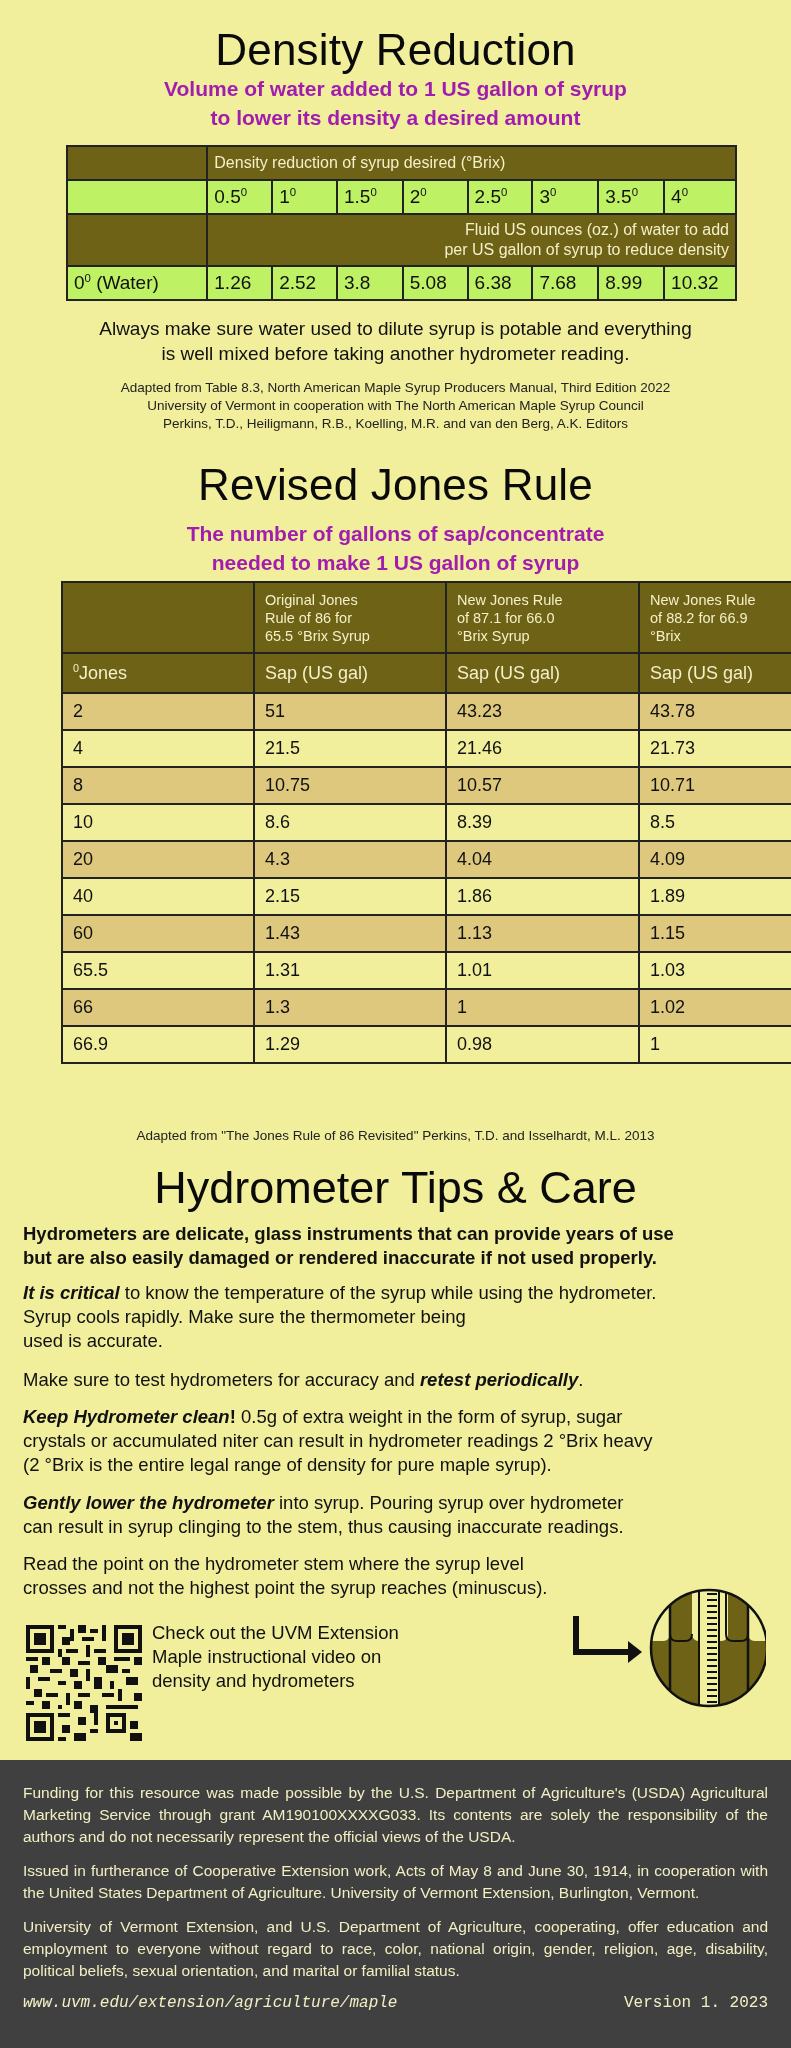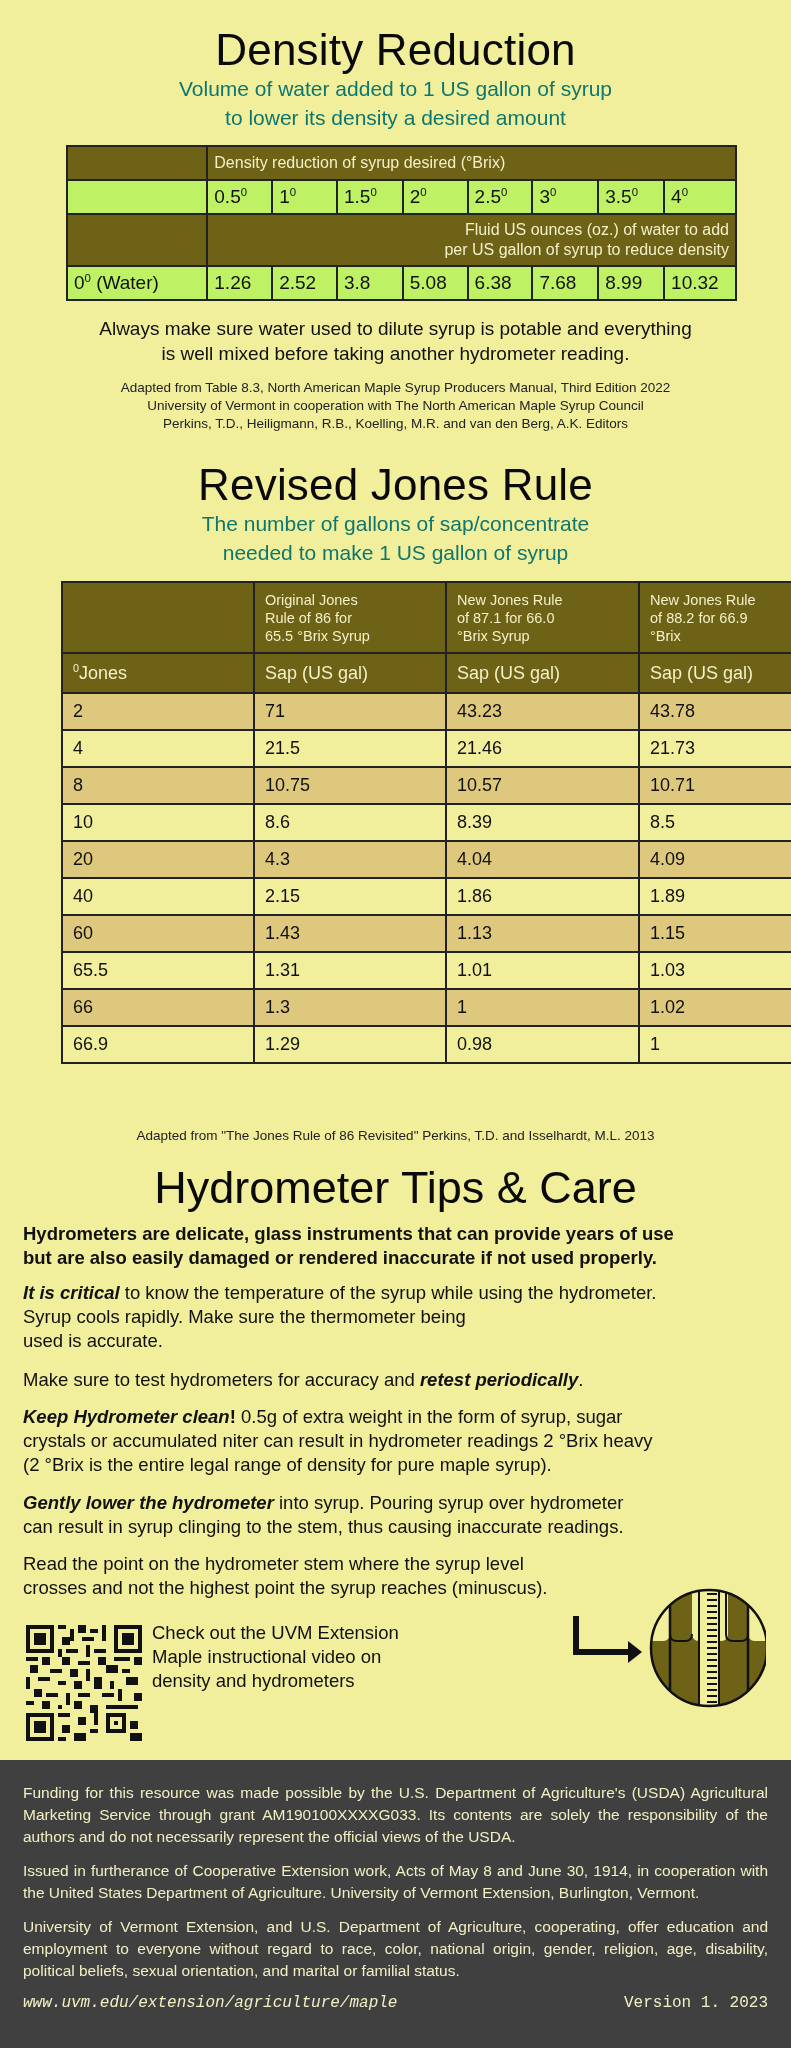--- a/index.html
+++ b/index.html
@@ -1,21 +1,21 @@
 <!DOCTYPE html>
 <html><head>
 <meta charset="utf-8">
 <style>
   * { box-sizing: border-box; margin: 0; padding: 0; }
   html, body { width: 791px; background: #f1ee9c; }
   body { font-family: "Liberation Sans", "DejaVu Sans", sans-serif; color: #111; }
   .page { width: 791px; height: 2048px; position: relative; overflow: hidden; background: #f1ee9c; }
 
   .h1 { text-align: center; font-size: 44px; font-weight: 400; letter-spacing: 0.2px; color: #0a0a0a; line-height: 1.05; }
-  .sub { text-align: center; font-size: 21px; font-weight: 400; line-height: 29px; color: #0f766e; }
+  .sub { text-align: center; font-size: 21px; font-weight: 700; line-height: 29px; color: #a21caf; }
 
   
   .dtable { position: absolute; left: 66px; top: 145px; width: 671px; border-collapse: collapse; }
   .dtable td { border: 2px solid #222; font-size: 17px; padding: 0 6px; height: 34px; color: #111; }
   .dtable .dark { background: #6e6217; color: #f4f0c8; font-size: 16px; }
   .dtable .light { background: #bef264; }
   .dtable .tall { height: 52px; line-height: 20px; text-align: right; }
   .dtable td.val { font-size: 19px; }
   sup { font-size: 0.6em; vertical-align: super; line-height: 0; }
 
@@ -116,21 +116,21 @@
     <div class="note">is well mixed before taking another hydrometer reading.</div>
   </div>
   <div style="position:absolute;left:0;top:379px;width:791px;">
     <div class="cite">Adapted from Table 8.3, North American Maple Syrup Producers Manual, Third Edition 2022</div>
     <div class="cite">University of Vermont in cooperation with The North American Maple Syrup Council</div>
     <div class="cite">Perkins, T.D., Heiligmann, R.B., Koelling, M.R. and van den Berg, A.K. Editors</div>
   </div>
 
   <div style="position:absolute;left:0;top:462px;width:791px;">
     <div class="h1">Revised Jones Rule</div>
-    <div class="sub" style="margin-top:1px;">The number of gallons of sap/concentrate</div>
+    <div class="sub" style="margin-top:11px;">The number of gallons of sap/concentrate</div>
     <div class="sub">needed to make 1 US gallon of syrup</div>
   </div>
 
   <table class="jtable">
     <colgroup>
         <col class="c0">
         <col class="c1">
         <col class="c2">
         <col class="c3">
       </colgroup>
@@ -154,21 +154,21 @@
       </td>
     </tr>
     <tr class="hdr hdr2">
       <td><sup>0</sup><span>Jones</span></td>
       <td>Sap (US gal)</td>
       <td>Sap (US gal)</td>
       <td>Sap (US gal)</td>
     </tr>
     <tr class="row alt">
           <td>2</td>
-          <td>71</td>
+          <td>51</td>
           <td>43.23</td>
           <td>43.78</td>
         </tr>
     <tr class="row plain">
           <td>4</td>
           <td>21.5</td>
           <td>21.46</td>
           <td>21.73</td>
         </tr>
     <tr class="row alt">

